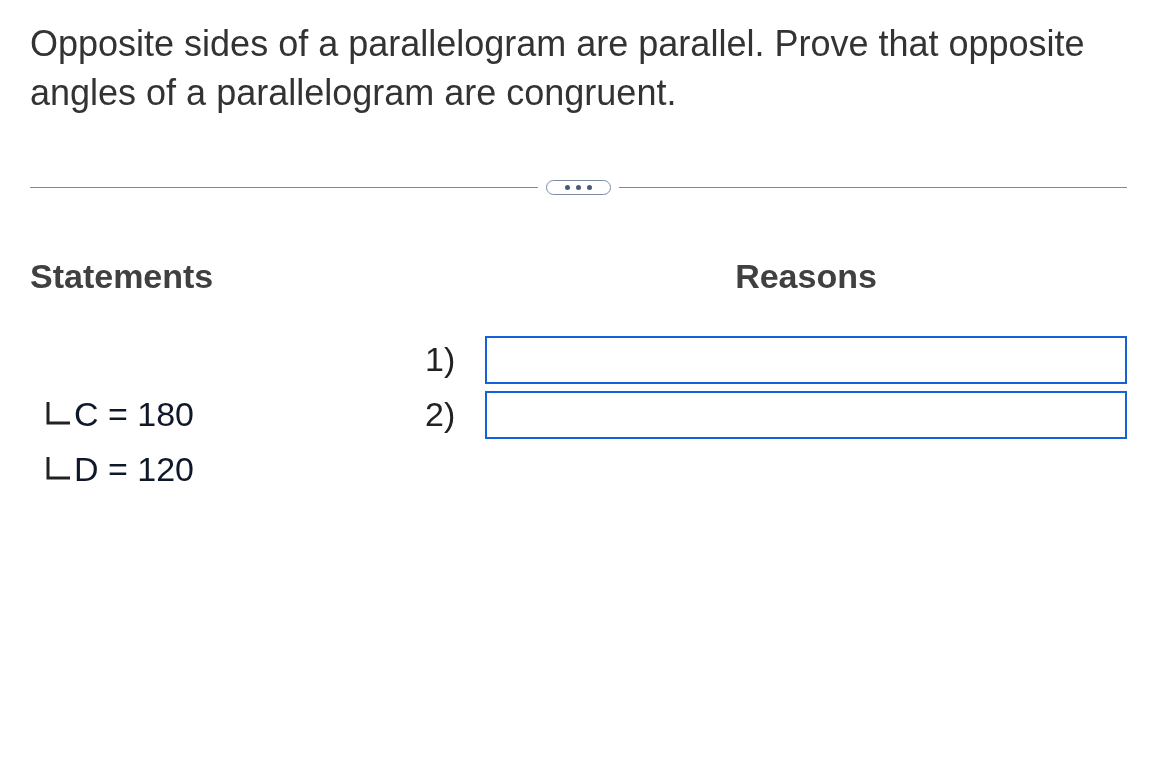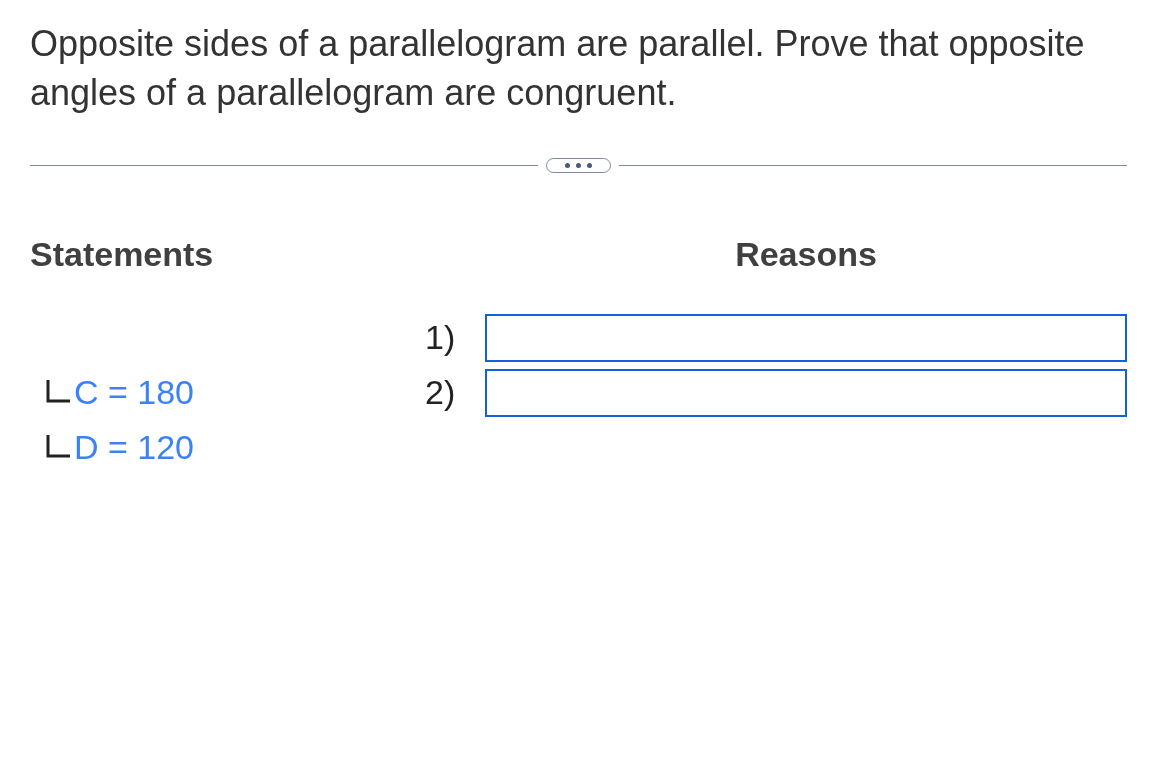--- a/index.html
+++ b/index.html
@@ -11,21 +11,21 @@
       font-family: Arial, Helvetica, sans-serif;
       background: #ffffff;
       width: 1157px;
       height: 774px;
       padding: 20px 30px;
       color: #1a1a1a;
     }
     .problem-text {
       font-size: 36px;
       line-height: 1.35;
-      margin-bottom: 33px;
+      margin-bottom: 55px;
       color: #333;
     }
     .divider-container {
       position: relative;
       height: 30px;
       display: flex;
       align-items: center;
       margin-bottom: 55px;
     }
     .divider-line {
@@ -74,21 +74,21 @@
       justify-content: center;
     }
     .row {
       height: 55px;
       display: flex;
       align-items: center;
       font-size: 34px;
     }
     .statement {
       font-family: Arial, sans-serif;
-      color: #3b82f6;
+      color: #0f172a;
       padding-left: 16px;
     }
     .angle {
       display: inline-block;
       position: relative;
       width: 26px;
       height: 28px;
       margin-right: 2px;
     }
     .angle svg {

